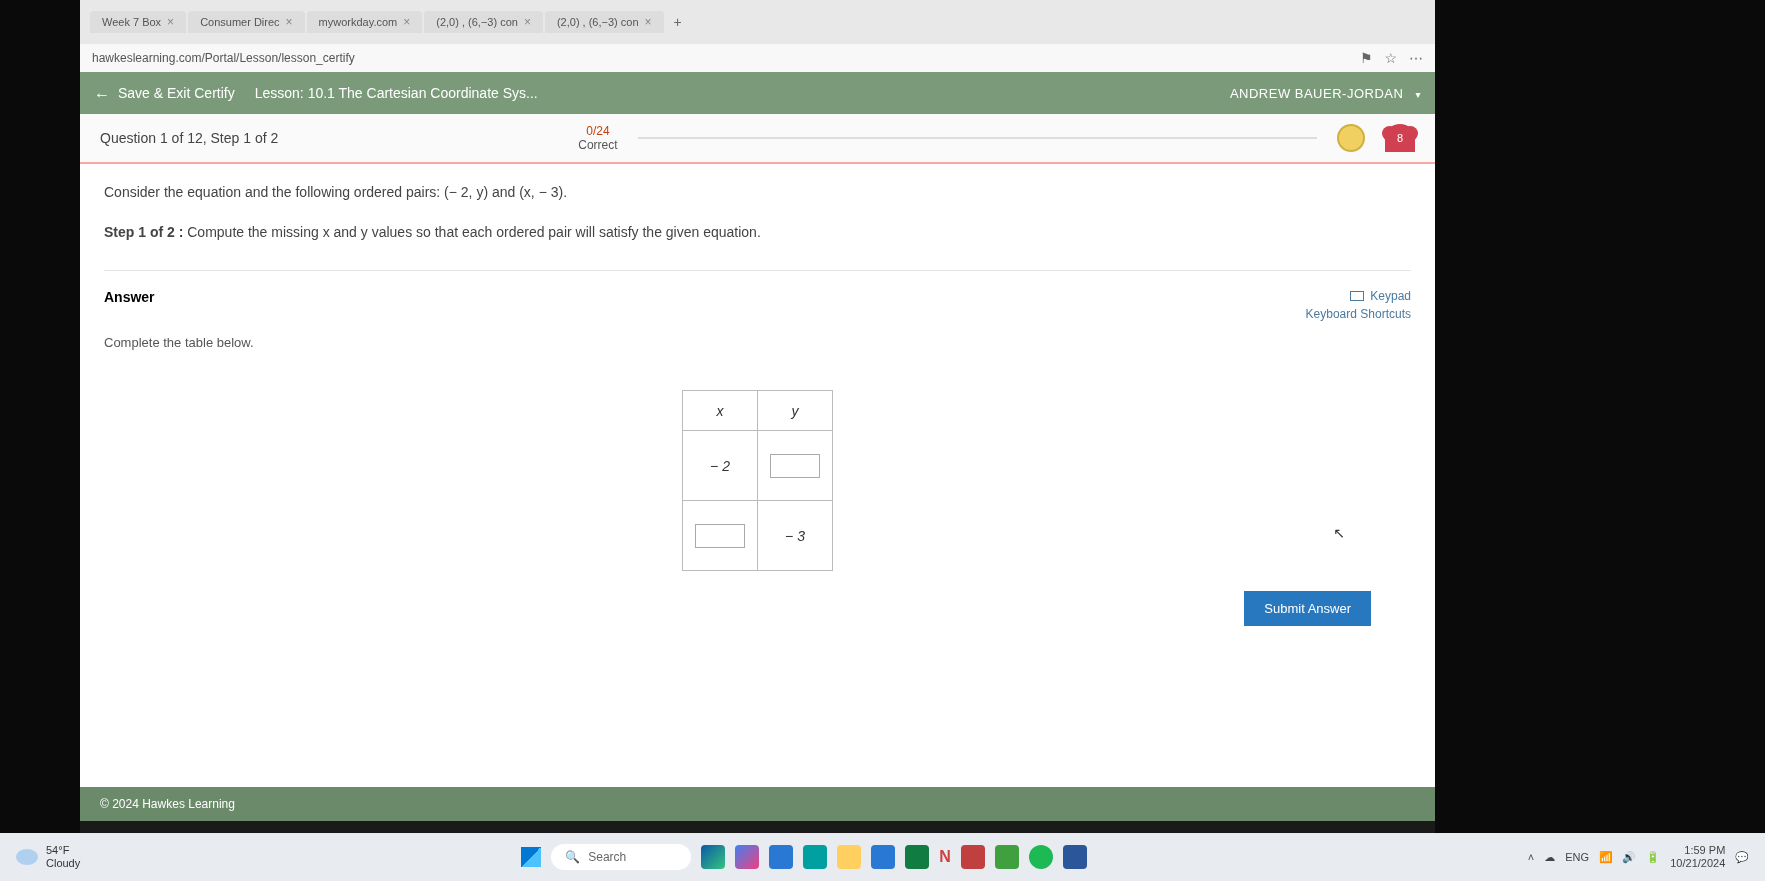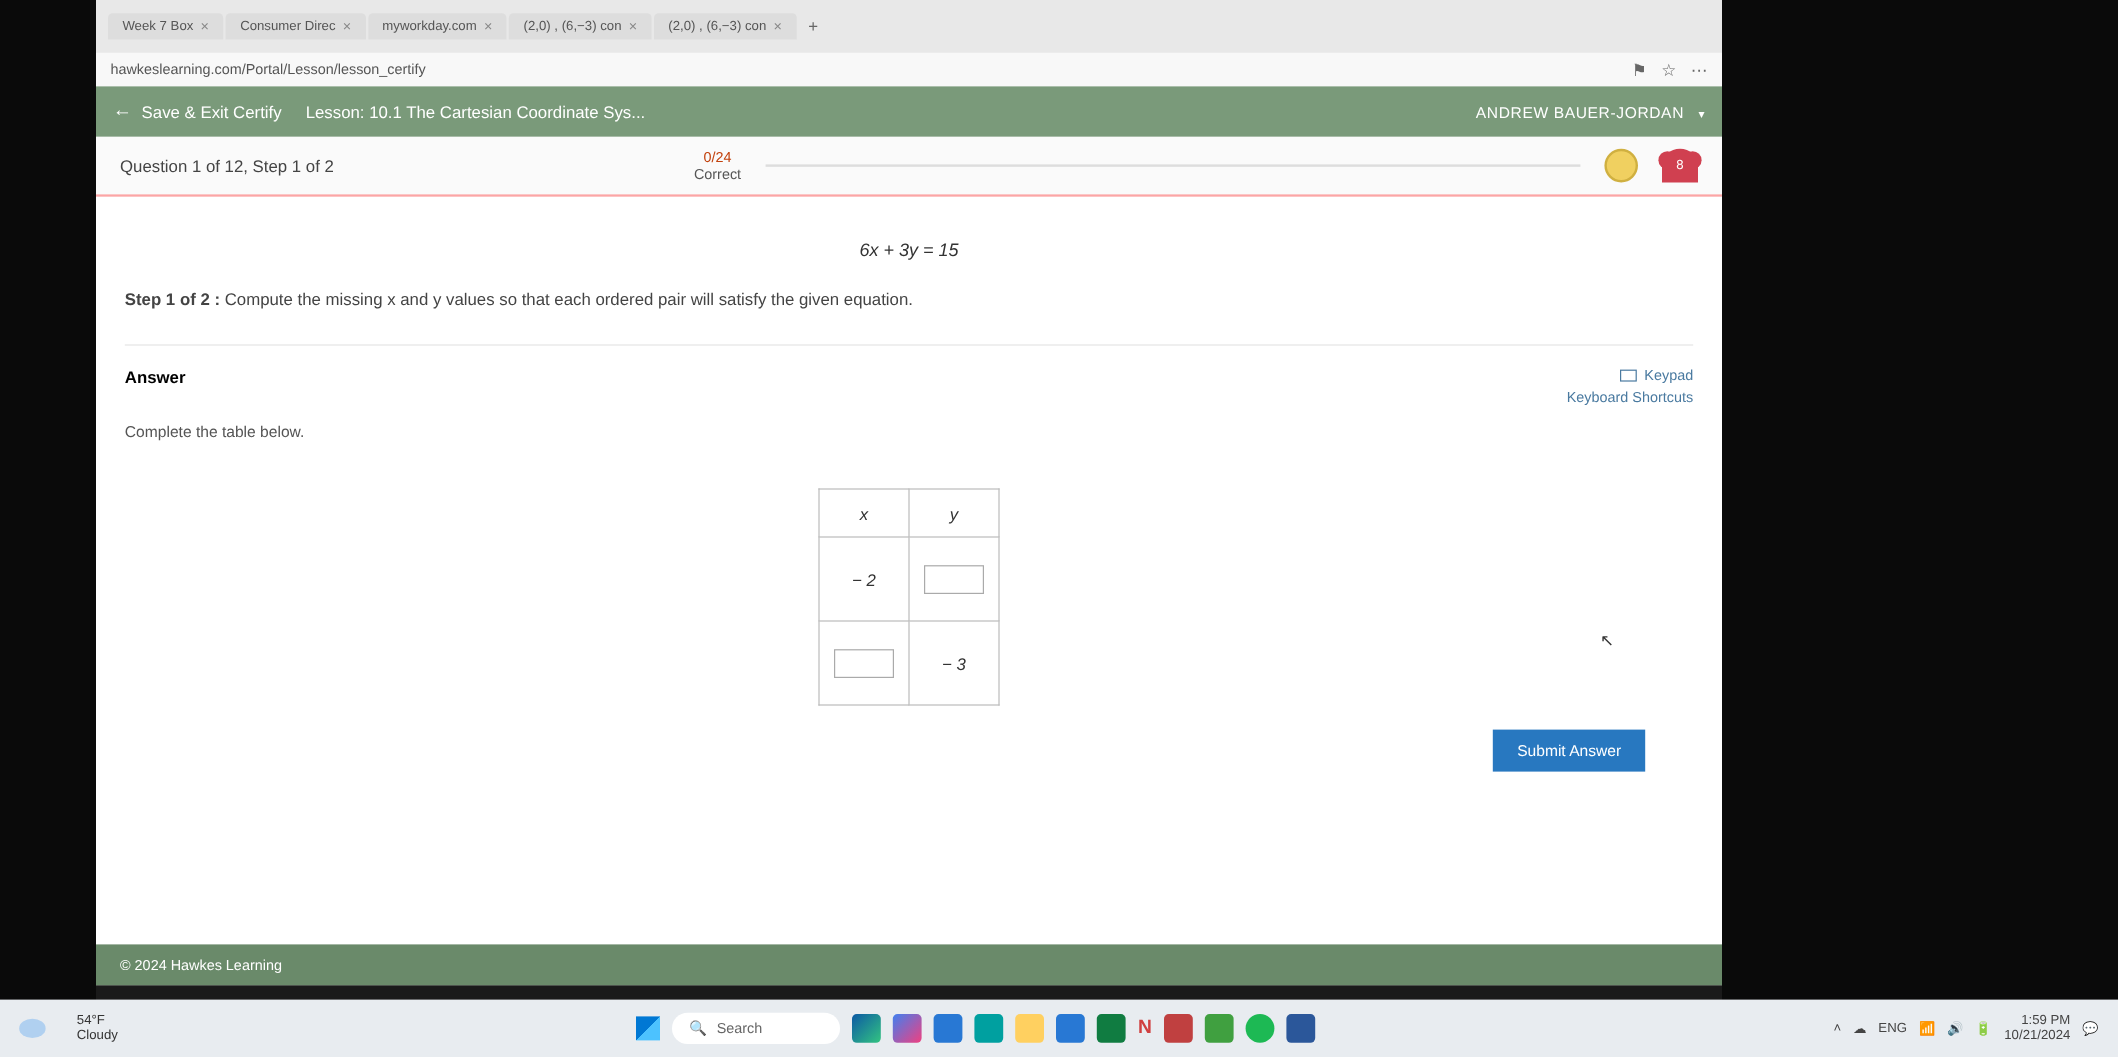--- a/index.html
+++ b/index.html
@@ -58,21 +58,21 @@
     .cell-input { width: 50px; height: 24px; border: 1px solid #aaa; text-align: center; font-size: 13px; }
     
     .submit-row { text-align: right; padding: 20px 40px; }
     .submit-btn { background: #2878c0; color: #fff; border: none; padding: 10px 20px; font-size: 13px; cursor: pointer; }
     
     .footer-green { background: #6a8a6a; color: #fff; padding: 10px 20px; font-size: 12px; }
     
     .taskbar { position: absolute; bottom: 0; left: 0; right: 0; height: 48px; background: #e8ecf0; display: flex; align-items: center; padding: 0 16px; gap: 14px; }
     .weather { display: flex; align-items: center; gap: 8px; font-size: 11px; color: #333; }
     .weather-icon { width: 22px; height: 16px; background: #b0d0f0; border-radius: 50%; }
-    .weather-text { display: flex; flex-direction: column; line-height: 1.2; margin-left: 18px; }
+    .weather-text { display: flex; flex-direction: column; line-height: 1.2; }
     .task-center { flex: 1; display: flex; justify-content: center; align-items: center; gap: 10px; }
     .win-icon { width: 20px; height: 20px; background: linear-gradient(135deg,#0078d4 0%,#0078d4 50%,#4cc2ff 50%); }
     .search-box { display: flex; align-items: center; gap: 8px; background: #fff; border-radius: 16px; padding: 6px 14px; font-size: 12px; color: #666; width: 140px; }
     .search-icon { font-size: 12px; }
     .task-icon { width: 24px; height: 24px; border-radius: 4px; }
     .ti-edge { background: linear-gradient(135deg,#0c59a4,#33c481); }
     .ti-folder { background: #ffd060; }
     .ti-blue { background: #2878d4; }
     .ti-teal { background: #00a0a0; }
     .ti-red { background: #c04040; }
@@ -145,21 +145,21 @@
       <div class="score-label">Correct</div>
     </div>
     <div class="progress-line"></div>
     <div class="coin-badge"></div>
     <div class="heart-badge">
         <span class="heart-num">8</span>
       </div>
   </div>
 
   <div class="lesson-body">
-    <div class="equation">6x + 3y = 15</div>
+    <div class="prompt-text">Consider the equation and the following ordered pairs: (− 2, y) and (x, − 3).</div>
     <div class="step-text">
       <span class="step-bold">Step 1 of 2 :</span>
       <span>Compute the missing x and y values so that each ordered pair will satisfy the given equation.</span>
     </div>
 
     <div class="answer-block">
       <div class="help-links">
         <div class="keypad-link">
           <span class="keypad-icon"></span>
           <span>Keypad</span>

